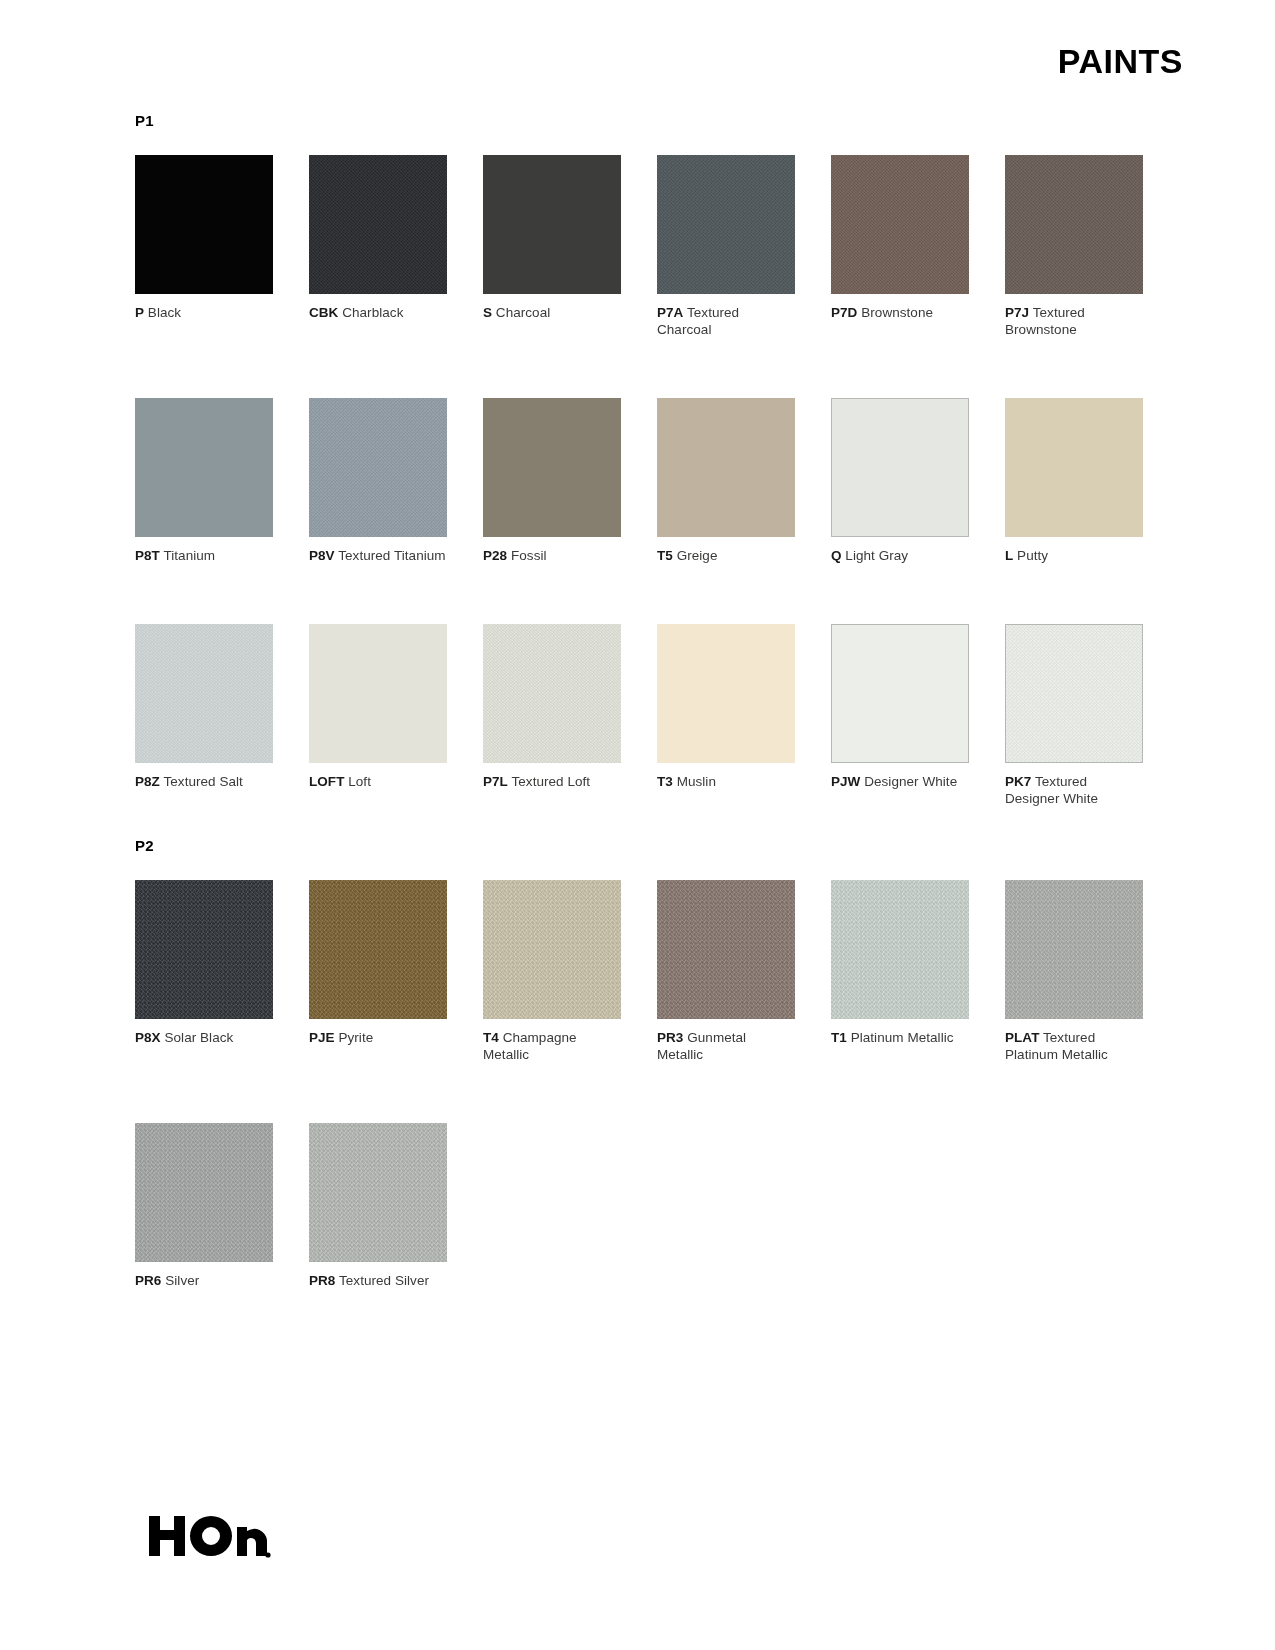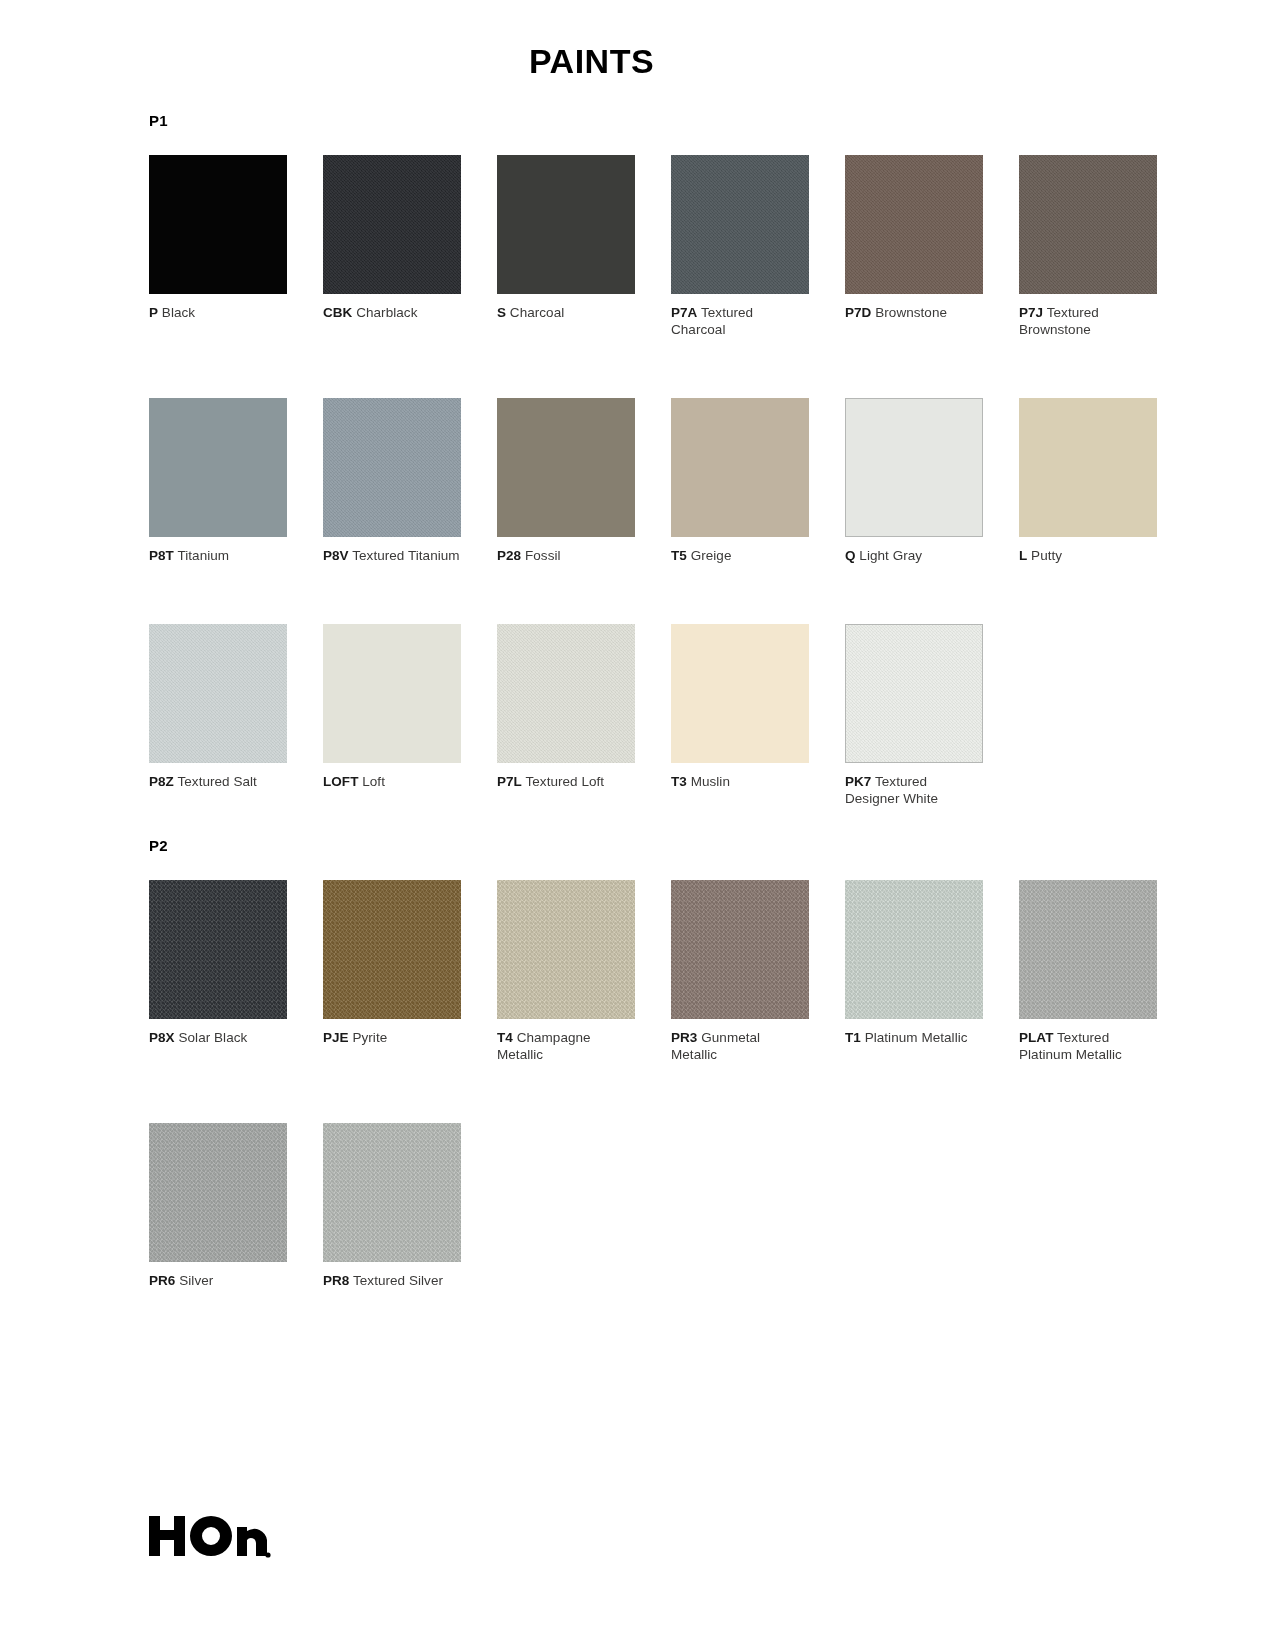--- a/index.html
+++ b/index.html
@@ -22,36 +22,36 @@
     box-sizing: border-box;
   }
 
   
   .page-header {
     position: absolute;
     top: 44px;
     left: 0;
     right: 0;
     padding-right: 92px;
-    text-align: center;
+    text-align: right;
   }
   .page-title {
     font-size: 34px;
     font-weight: 700;
     letter-spacing: 0.5px;
     color: #000000;
     line-height: 1;
     display: inline-block;
   }
 
   
   .content {
     position: absolute;
     top: 112px;
-    left: 149px;
+    left: 135px;
     width: 945px;
   }
 
   .section-title {
     font-size: 15px;
     font-weight: 700;
     color: #000000;
     margin: 0 0 26px 0;
     letter-spacing: 0.2px;
   }
@@ -207,20 +207,24 @@
           </div>
           <div class="swatch-cell">
             <div class="swatch-chip textured" style="background-color: rgb(222, 223, 215);"></div>
             <div class="swatch-label"><span class="swatch-code">P7L</span><span class="swatch-name"> Textured Loft</span></div>
           </div>
           <div class="swatch-cell">
             <div class="swatch-chip" style="background-color: rgb(243, 231, 207);"></div>
             <div class="swatch-label"><span class="swatch-code">T3</span><span class="swatch-name"> Muslin</span></div>
           </div>
           <div class="swatch-cell">
+            <div class="swatch-chip bordered" style="background-color: rgb(236, 238, 234);"></div>
+            <div class="swatch-label"><span class="swatch-code">PJW</span><span class="swatch-name"> Designer White</span></div>
+          </div>
+          <div class="swatch-cell">
             <div class="swatch-chip bordered textured" style="background-color: rgb(234, 237, 232);"></div>
             <div class="swatch-label"><span class="swatch-code">PK7</span><span class="swatch-name"> Textured Designer White</span></div>
           </div>
         </div>
     </div>
 
     <div>
       <div class="section-title sec-p2">P2</div>
       <div class="swatch-grid" id="grid-p2">
           <div class="swatch-cell">

